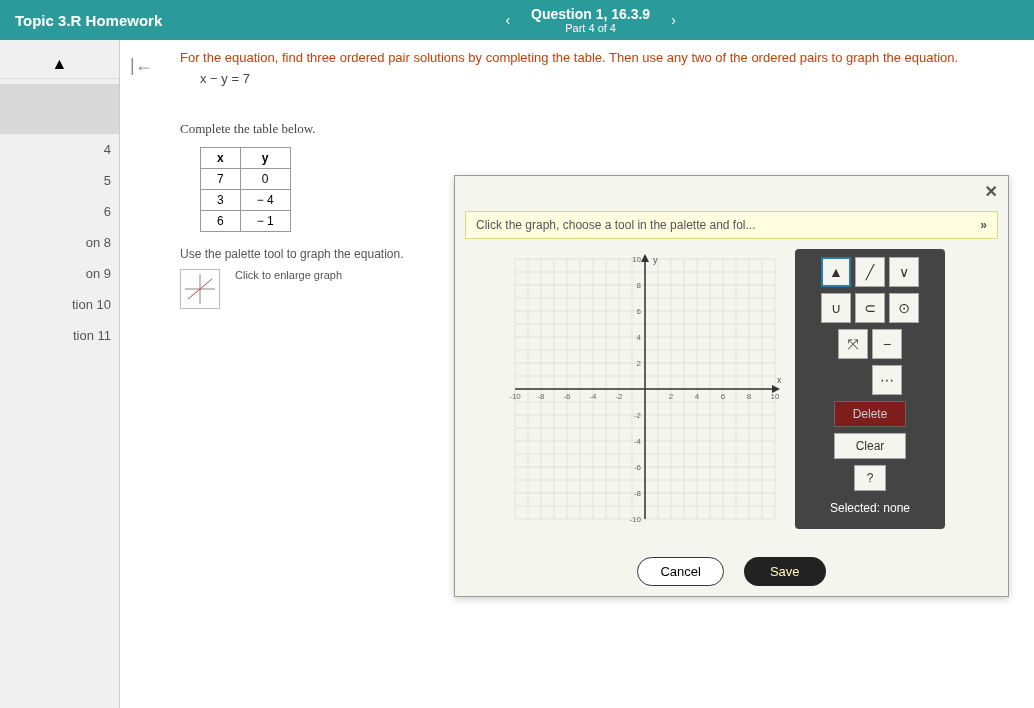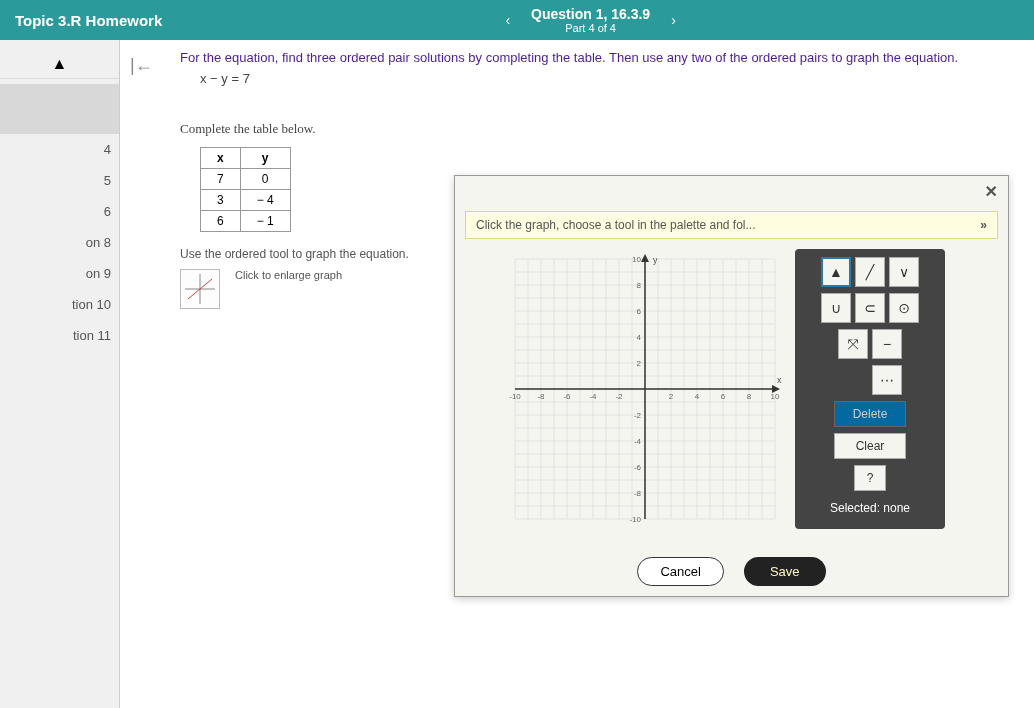--- a/index.html
+++ b/index.html
@@ -14,21 +14,21 @@
   .nav-arrow { color: white; font-size: 14px; cursor:pointer; padding: 2px 6px;}
   
   .main { display: flex; height: calc(100% - 40px); }
   .sidebar { width: 120px; background: #f0f0f0; border-right: 1px solid #ccc; padding-top: 10px; }
   .sb-item { padding: 8px 5px; font-size: 13px; color: #555; cursor: pointer; text-align:right; padding-right:8px;}
   .sb-item.active { background: #d8d8d8; }
   .sb-toggle { display:flex; justify-content:center; padding:5px 0; border-bottom:1px solid #ddd; margin-bottom:5px;}
   
   .content { flex: 1; background: #fff; position: relative; padding: 10px 20px; }
   .collapse-btn { position: absolute; left: 10px; top: 15px; font-size: 18px; color: #888; cursor:pointer; }
-  .instructions { margin-left: 40px; font-size: 13px; color: #4c1d95; max-width: 860px; }
+  .instructions { margin-left: 40px; font-size: 13px; color: #c2410c; max-width: 860px; }
   .equation { margin-left: 60px; margin-top: 6px; font-size: 13px; color: #444; }
   
   .work-area { margin-left: 40px; margin-top: 35px; display:flex; gap: 30px; }
   .left-col { width: 280px; }
   .sub-instr { font-size: 13px; color: #444; margin-bottom: 10px; font-family: Liberation Serif, serif; }
   .data-table { border-collapse: collapse; margin-left: 20px; margin-bottom: 15px; }
   .data-table th, .data-table td { border: 1px solid #999; padding: 3px 16px; font-size: 12px; text-align: center; background:#fff; }
   .data-table th { font-weight: bold; }
   .graph-hint { font-size: 12px; color: #555; margin-bottom: 8px; }
   .graph-thumb { display:flex; align-items:flex-start; gap:15px; }
@@ -41,21 +41,21 @@
   .modal-body { display:flex; padding: 0 10px; gap:10px; }
   
   .grid-wrap { width: 280px; height: 280px; position: relative; margin-left:40px; }
   .grid-svg { width:100%; height:100%; }
   
   .palette { width:150px; background:#444; border-radius:4px; padding:8px 6px 10px 6px; display:flex; flex-direction:column; align-items:center; gap:6px; }
   .palette-row { display:flex; gap:4px; }
   .palette-btn { width:30px; height:30px; background:#f5f5f0; border:1px solid #aaa; display:flex; align-items:center; justify-content:center; font-size:14px; cursor:pointer; color:#333; }
   .palette-btn.sel { border:2px solid #2a7aaa; }
   .palette-btn-wide { width: 72px; height:26px; background:#f5f5f0; border:1px solid #aaa; font-size:12px; cursor:pointer; color:#333; display:flex; align-items:center; justify-content:center; }
-  .palette-btn-wide.disabled { background:#0369a1; color:#ccc; border-color:#666; cursor:default;}
+  .palette-btn-wide.disabled { background:#7f1d1d; color:#ccc; border-color:#666; cursor:default;}
   .palette-status { color:#fff; font-size:12px; margin-top:4px;text-align:right; }
   
   .modal-footer { position:absolute; bottom:10px; left:0; right:0; display:flex; justify-content:center; gap:20px; }
   .btn-cancel { padding:6px 22px; border-radius:18px; border:1.5px solid #333; background:#fff; font-size:13px; cursor:pointer; }
   .btn-save { padding:6px 26px; border-radius:18px; border:none; background:#222; color:#fef9c3; font-size:13px; cursor:pointer; }
 </style>
 </head>
 <body>
 
 <div class="header">
@@ -105,21 +105,21 @@
           <tr>
             <td>3</td>
             <td>− 4</td>
           </tr>
           <tr>
             <td>6</td>
             <td>− 1</td>
           </tr>
         </tbody>
           </table>
-        <div class="graph-hint">Use the ordered tool to graph the equation.</div>
+        <div class="graph-hint">Use the palette tool to graph the equation.</div>
         <div class="graph-thumb">
           <div class="thumb-box">
             <svg width="30" height="30" viewBox="0 0 30 30">
                 <line x1="15" y1="0" x2="15" y2="30" stroke="#888" stroke-width="1"></line>
                 <line x1="0" y1="15" x2="30" y2="15" stroke="#888" stroke-width="1"></line>
                 <line x1="3" y1="25" x2="27" y2="5" stroke="#c44" stroke-width="1"></line>
               </svg>
           </div>
           <div class="thumb-txt">Click to enlarge graph</div>
         </div>

